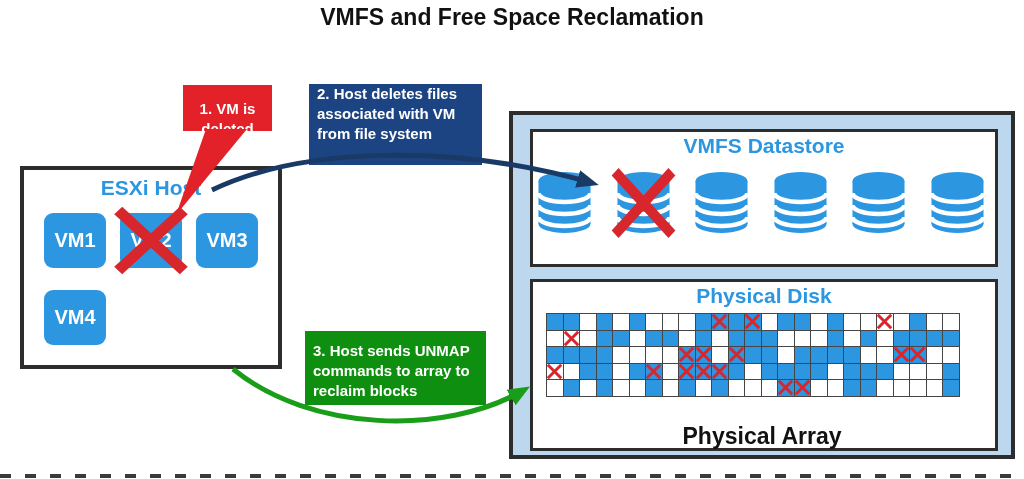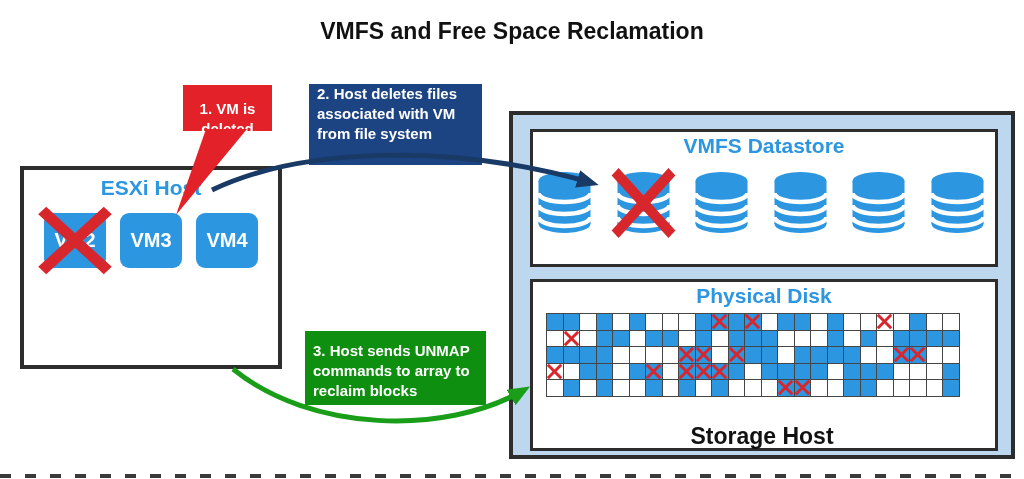--- a/index.html
+++ b/index.html
@@ -1,20 +1,20 @@
 <!DOCTYPE html>
 <html style="--blue: #2D96E1; --navy: #1C4382; --arrow-navy: #1A3A66; --red: #E22128; --x-red: #D8262D; --green: #0F8F0F; --arrow-green: #1A9E1A; --panel-blue: #BDD7EE; --border-dark: #2D2D2D;"><head>
 <meta charset="utf-8">
 <style>
   * { box-sizing: border-box; margin: 0; padding: 0; }
   html,body { background:#fff; }
   body { font-family: "Liberation Sans", "DejaVu Sans", sans-serif; }
   .canvas { position:relative; width:1024px; height:479px; background:#fff; overflow:hidden; }
 
-  .page-title { position:absolute; top:18px; left:0; width:1024px; text-align:center;
+  .page-title { position:absolute; top:4px; left:0; width:1024px; text-align:center;
     font-size:23px; font-weight:bold; color:#111; }
 
   
   .esxi { position:absolute; left:20px; top:166px; width:262px; height:203px;
     background:#fff; border:4px solid var(--border-dark,#2d2d2d); }
   .esxi-label { margin-top:6px; text-align:center; font-size:21px; font-weight:bold;
     color:var(--blue,#2d96e1); }
   .vm-grid { display:grid; grid-template-columns:repeat(3,62px); grid-auto-rows:55px;
     column-gap:14px; row-gap:22px; justify-content:center; margin-top:13px; }
   .vm { position:relative; background:var(--blue,#2d96e1); border-radius:9px;
@@ -67,20 +67,23 @@
 <body>
 
 <div class="canvas">
 
   <div class="page-title">VMFS and Free Space Reclamation</div>
 
   <div class="esxi">
     <div class="esxi-label">ESXi Host</div>
     <div class="vm-grid">
         <div class="vm">
+          <span>VM1</span>
+        </div>
+        <div class="vm">
           <span>VM2</span>
           <svg class="x-overlay" style="left:-10px;top:-10px;right:-10px;bottom:-10px;width:calc(100% - -20px);height:calc(100% - -20px);" viewBox="0 0 80 80" preserveAspectRatio="none">
      <line x1="8" y1="8" x2="72" y2="72"></line>
             <line x1="72" y1="8" x2="8" y2="72"></line>
           </svg>
         </div>
         <div class="vm">
           <span>VM3</span>
         </div>
         <div class="vm">
@@ -273,21 +276,21 @@
           <div class="cell"></div>
           <div class="cell filled"></div>
           <div class="cell filled"></div>
           <div class="cell"></div>
           <div class="cell"></div>
           <div class="cell"></div>
           <div class="cell"></div>
           <div class="cell filled"></div>
         </div>
     </div>
-    <div class="storage-label">Storage Host</div>
+    <div class="storage-label">Physical Array</div>
   </div>
 
   <svg class="overlay" viewBox="0 0 1024 479">
     <defs>
       <marker id="navyHead" markerUnits="userSpaceOnUse" markerWidth="22" markerHeight="18" refX="15" refY="9" orient="auto">
         <path d="M0,0 L22,9 L0,18 Z" fill="var(--arrow-navy,#1a3a66)"></path>
       </marker>
       <marker id="greenHead" markerUnits="userSpaceOnUse" markerWidth="22" markerHeight="18" refX="15" refY="9" orient="auto">
         <path d="M0,0 L22,9 L0,18 Z" fill="var(--arrow-green,#1a9e1a)"></path>
       </marker>

